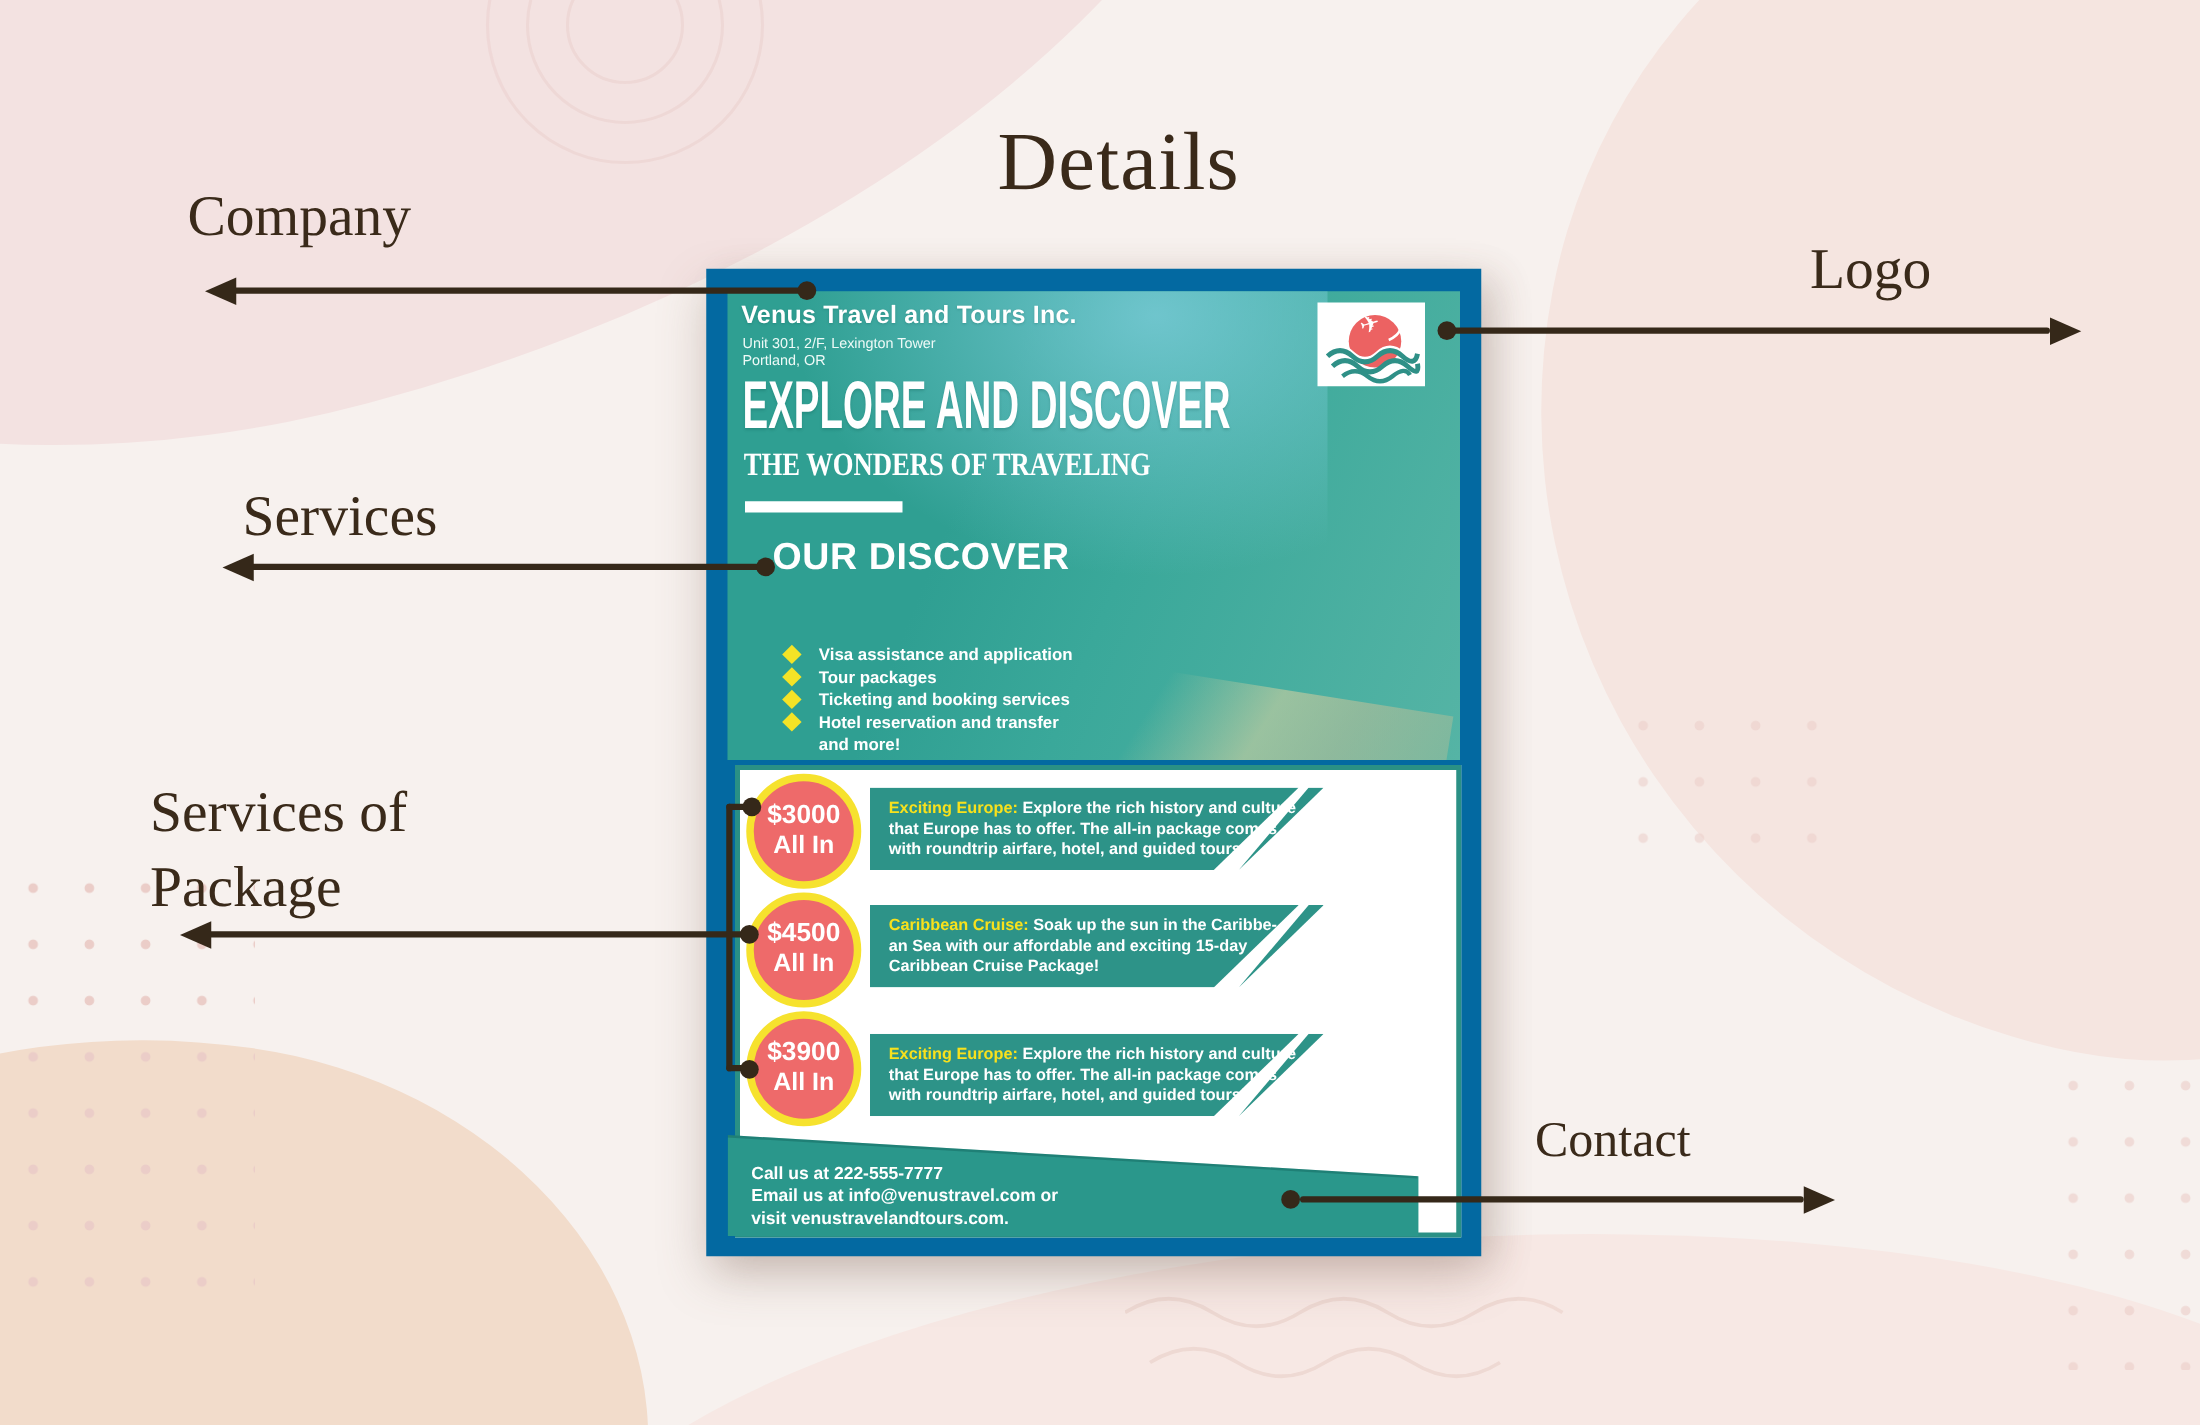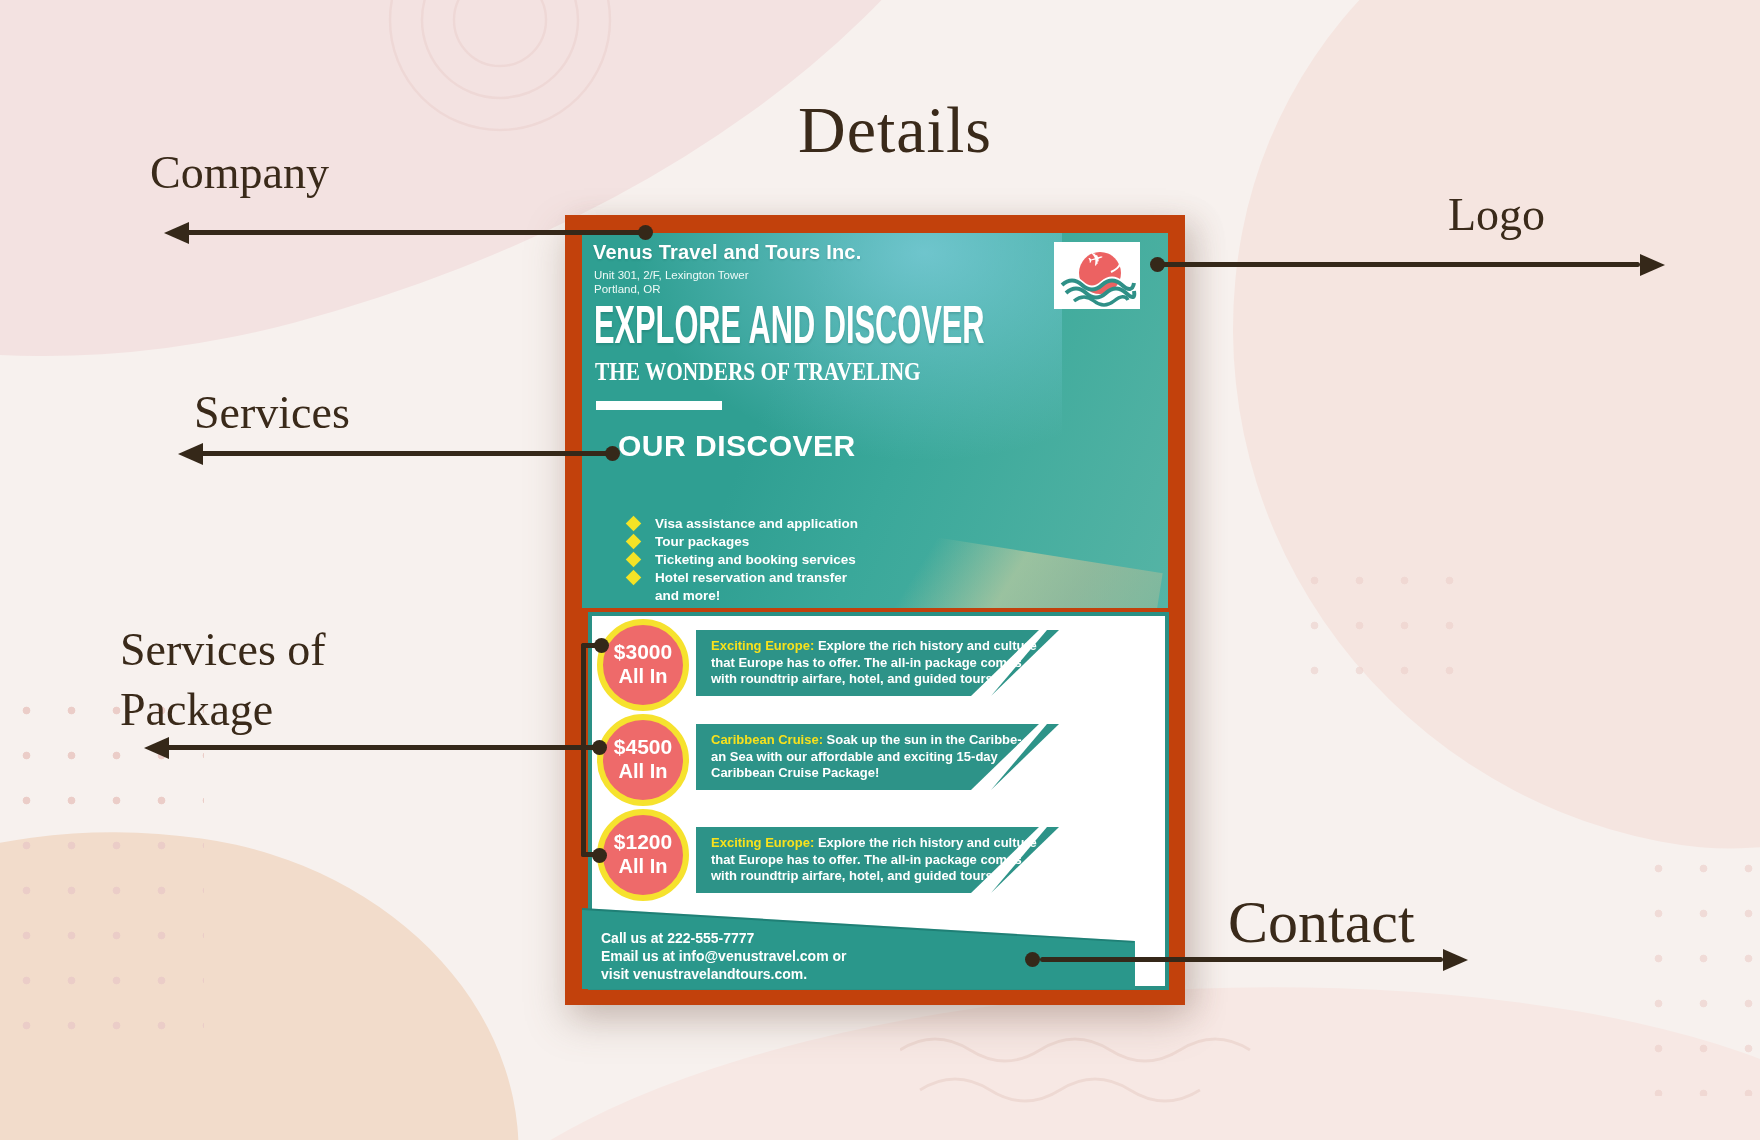--- a/index.html
+++ b/index.html
@@ -24,31 +24,31 @@
   .decor-svg{position:absolute;z-index:1;}
 
   
   .anno-label{position:absolute;z-index:40;color:#3a2a1a;
               font-family:"Liberation Serif","DejaVu Serif",serif;}
   .title{left:798px;top:92px;font-size:66px;letter-spacing:1px;}
   .lbl-company{left:150px;top:146px;font-size:46px;}
   .lbl-logo{left:1448px;top:188px;font-size:46px;}
   .lbl-services{left:194px;top:386px;font-size:46px;}
   .lbl-package{left:120px;top:620px;font-size:46px;line-height:60px;}
-  .lbl-contact{left:1228px;top:888px;font-size:60px;}
+  .lbl-contact{left:1228px;top:888px;font-size:40px;}
 
   
   .ln{position:absolute;z-index:50;background:#352819;border-radius:3px;}
   .dot{position:absolute;z-index:51;width:15px;height:15px;border-radius:50%;background:#352819;}
   .tri{position:absolute;z-index:51;width:0;height:0;}
   .tri-l{border-top:11px solid transparent;border-bottom:11px solid transparent;border-right:25px solid #352819;}
   .tri-r{border-top:11px solid transparent;border-bottom:11px solid transparent;border-left:25px solid #352819;}
 
   
-  .flyer{position:absolute;z-index:10;left:565px;top:215px;width:620px;height:790px;background:#c2410c;
+  .flyer{position:absolute;z-index:10;left:565px;top:215px;width:620px;height:790px;background:#0369a1;
          box-shadow:0 16px 38px rgba(120,88,76,.28), 14px 6px 26px rgba(120,88,76,.16);}
 
   .hero{position:absolute;left:17px;top:18px;width:586px;height:375px;overflow:hidden;color:#fff;
         background:linear-gradient(112deg,#2f9f92 0%,#2f9f92 34%,#3aa89a 55%,#55b4a5 100%);}
   .hero-sea{position:absolute;right:-50px;top:-40px;width:430px;height:270px;
             background:radial-gradient(ellipse at 68% 22%,rgba(125,205,218,.8),rgba(125,205,218,0) 70%);}
   .hero-sand{position:absolute;right:-70px;top:30px;width:480px;height:430px;transform:rotate(9deg);
              background:linear-gradient(113deg,rgba(240,220,170,0) 38%,rgba(236,214,160,.5) 52%,
                         rgba(222,196,150,.45) 62%,rgba(175,190,150,.4) 78%,rgba(145,170,140,.5) 100%);}
   .hero * {position:relative;}
@@ -228,21 +228,21 @@
     </div>
     <div class="pkg-banner" style="top: 509px;">
       <div class="pkg-banner-body"></div>
       <div class="pkg-banner-sliver"></div>
       <div class="pkg-text"><span class="hl">Caribbean Cruise: </span><span>Soak up the sun in the Caribbe-<br>an Sea with our affordable and exciting 15-day<br>Caribbean Cruise Package!</span></div>
     </div>
   </div>
 
   <div class="pkg-row">
     <div class="pkg-circle" style="top: 594px;">
-      <div class="pkg-price">$1200</div>
+      <div class="pkg-price">$3900</div>
       <div class="pkg-allin">All In</div>
     </div>
     <div class="pkg-banner" style="top: 612px;">
       <div class="pkg-banner-body"></div>
       <div class="pkg-banner-sliver"></div>
       <div class="pkg-text"><span class="hl">Exciting Europe: </span><span>Explore the rich history and culture<br>that Europe has to offer. The all-in package comes<br>with roundtrip airfare, hotel, and guided tours!</span></div>
     </div>
   </div>
 </div>
 

